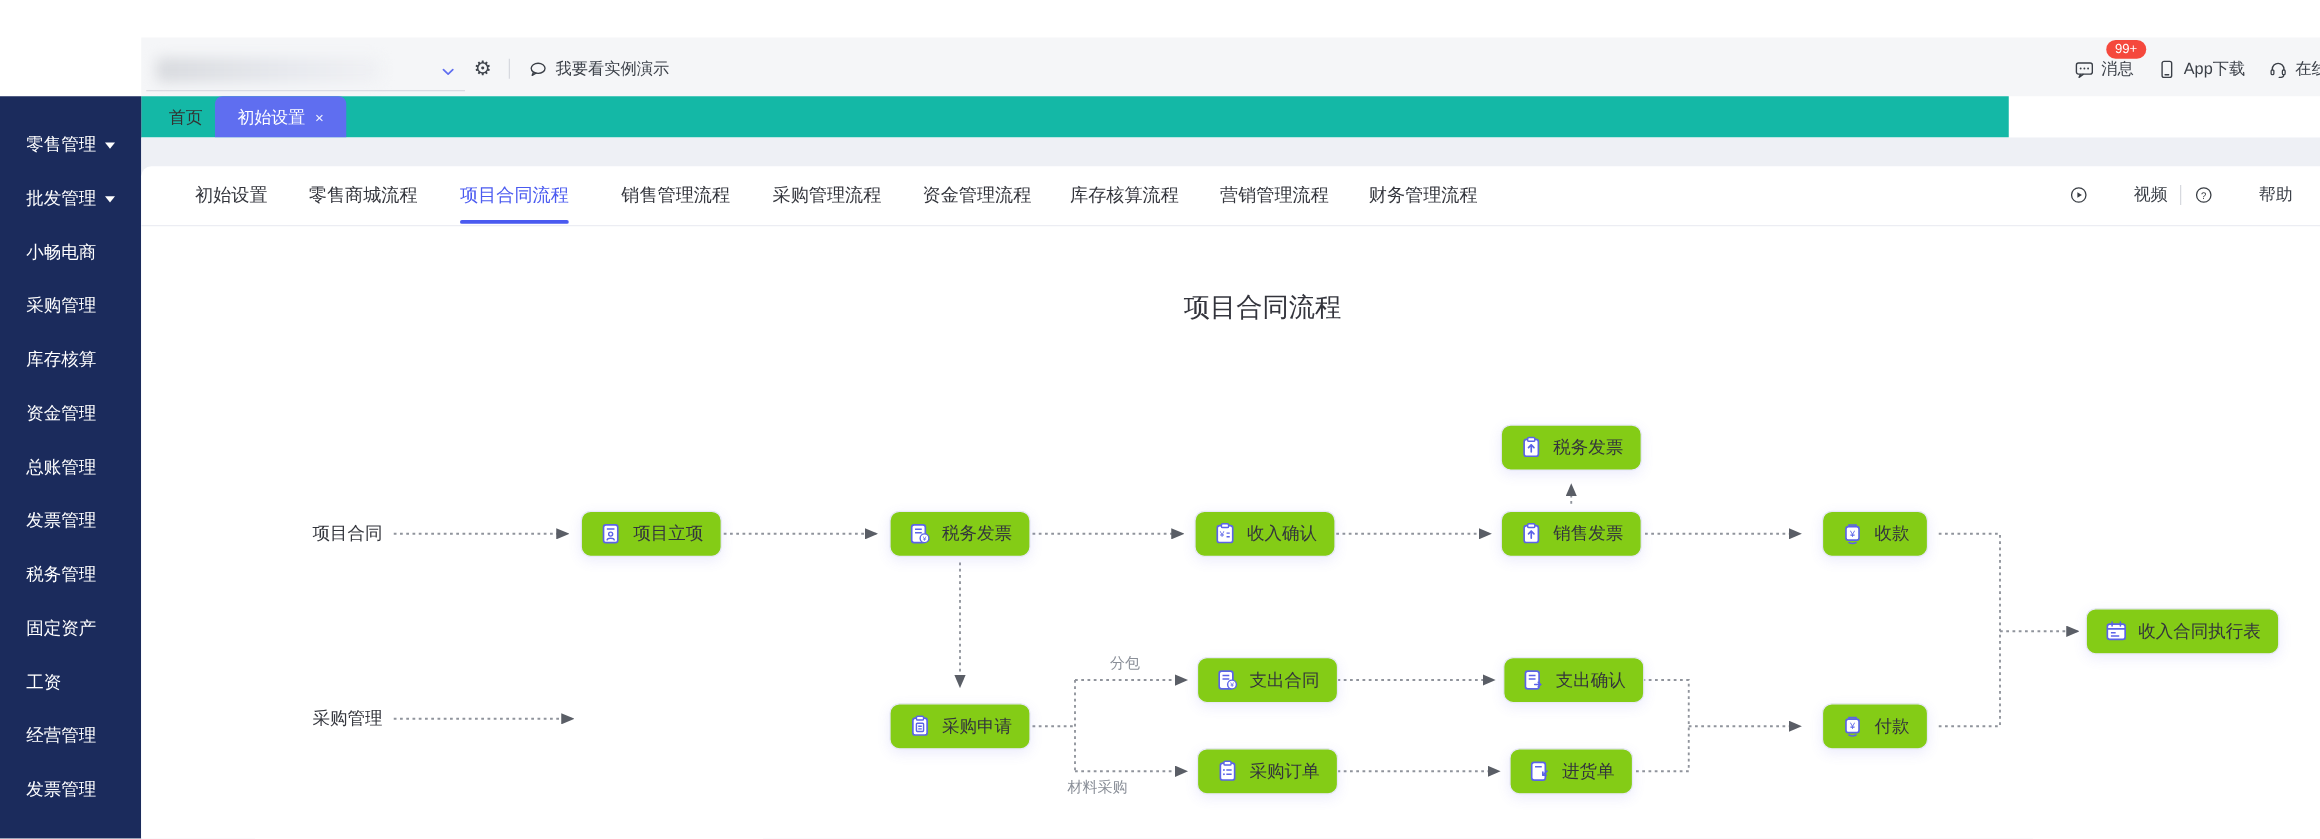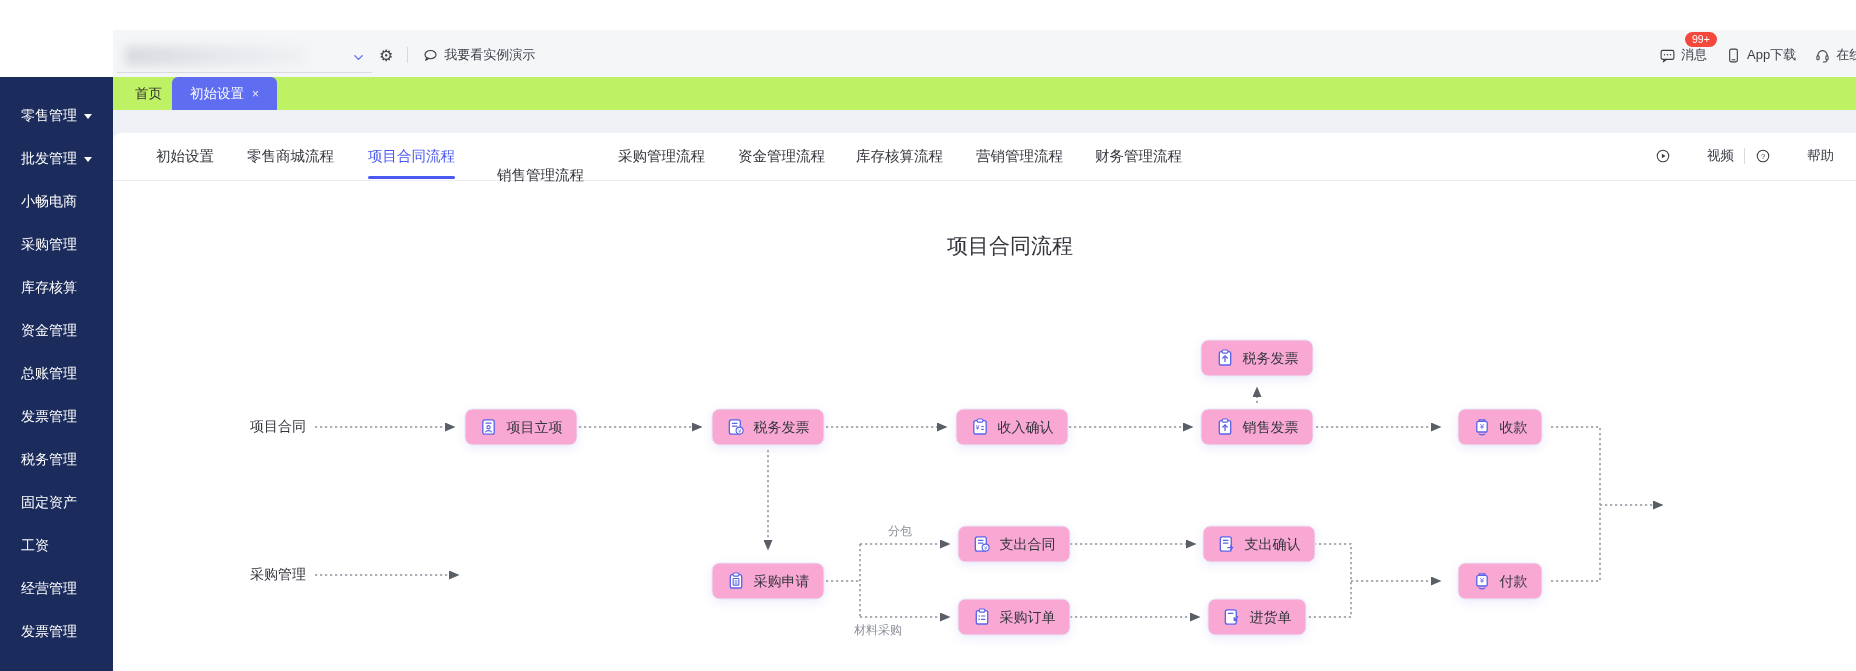--- a/index.html
+++ b/index.html
@@ -15,42 +15,42 @@
   #companyblur{position:absolute;left:8px;top:4px;width:180px;height:20px;border-radius:4px;
                background:linear-gradient(90deg,#d8dade,#e7e9ee 60%,#f0f1f4);filter:blur(5px);}
   .hicon{display:inline-flex;align-items:center;gap:5px;font-size:13px;color:#3a3f47;}
   .vdiv{width:1px;height:16px;background:#d7d9df;}
   #topbar-left{position:absolute;left:266px;top:10px;display:flex;align-items:center;gap:14px;height:30px;}
   #topbar-right{position:absolute;left:1546px;top:10px;display:flex;align-items:center;gap:18px;height:30px;white-space:nowrap;}
   #msgwrap{position:relative;}
   #msgbadge{position:absolute;left:26px;top:-14px;background:#f5483d;color:#fff;font-size:10.5px;
             border-radius:9px;padding:1px 7px;line-height:13px;}
   
-  #tabbar{left:113px;top:77px;width:1743px;height:33px;background:#bef264;}
+  #tabbar{left:113px;top:77px;width:1494px;height:33px;background:#14b8a6;}
   #tab-home{position:absolute;left:0;top:0;height:33px;display:flex;align-items:center;padding:0 22px;
             font-size:13.5px;color:#333;}
   #tab-active{position:absolute;left:59px;top:0;height:33px;display:flex;align-items:center;gap:8px;
               padding:0 18px;background:#5f6ef0;color:#fff;font-size:13.5px;border-radius:6px 6px 0 0;}
   #tab-active .x{font-size:12px;opacity:.9;cursor:pointer;}
   
   #contentbg{left:113px;top:110px;width:1743px;height:561px;background:#eef0f5;}
   #panel{left:113px;top:133px;width:1743px;height:538px;background:#fff;border-radius:8px 0 0 0;}
   #navrow{position:absolute;left:0;top:0;width:100%;height:47px;border-bottom:1px solid #ecedf3;}
   .navtab{position:absolute;top:0;height:46px;display:flex;align-items:center;font-size:14.5px;color:#33353c;cursor:pointer;}
   .navtab.active{color:#4a5af0;}
   .navtab.active::after{content:"";position:absolute;left:0;right:0;bottom:0;height:3px;background:#4a5af0;border-radius:2px;}
   #navright{position:absolute;left:1542px;top:0;height:46px;display:flex;align-items:center;gap:10px;
             font-size:13.5px;color:#3a3f45;}
   #navright .hicon{font-size:13.5px;gap:36px;}
   
   #flowtitle{left:860px;top:232px;width:300px;text-align:center;font-size:21px;font-weight:500;color:#33343c;}
   .rowlabel{position:absolute;transform:translate(-50%,-50%);font-size:14px;color:#33353c;white-space:nowrap;}
   .edgelabel{position:absolute;transform:translate(-50%,-50%);font-size:12px;color:#8a8f98;white-space:nowrap;}
   .node{position:absolute;transform:translate(-50%,-50%);display:flex;align-items:center;gap:8px;
-        background:#f9a8d4;border:1px solid #e8e9f7;border-radius:8px;padding:8px 14px;
+        background:#84cc16;border:1px solid #e8e9f7;border-radius:8px;padding:8px 14px;
         box-shadow:0 3px 10px rgba(97,102,234,.12);font-size:14px;color:#33353c;white-space:nowrap;cursor:pointer;}
   .node svg{flex:0 0 auto;}
   #connectors{pointer-events:none;}
   
   #sidebar{left:0;top:77px;width:113px;height:594px;background:#1b2b5c;}
   .sbitem{position:absolute;left:0;width:113px;height:36px;display:flex;align-items:center;
           padding-left:21px;box-sizing:border-box;font-size:14px;color:#fff;cursor:pointer;}
   .caret{width:0;height:0;border-left:4.5px solid transparent;border-right:4.5px solid transparent;
          border-top:5px solid #fff;margin-left:7px;}
 </style>
@@ -163,21 +163,21 @@
         <span>发票管理</span>
       </div>
     </div>
 
   <div class="abs" id="contentbg"></div>
   <div class="abs" id="panel">
     <div id="navrow">
         <div class="navtab" style="left: 43px;">初始设置</div>
         <div class="navtab" style="left: 134px;">零售商城流程</div>
         <div class="navtab active" style="left: 255px;">项目合同流程</div>
-        <div class="navtab" style="left: 384px; margin-top: 19px;">销售管理流程</div>
+        <div class="navtab" style="left: 384px;">销售管理流程</div>
         <div class="navtab" style="left: 505px;">采购管理流程</div>
         <div class="navtab" style="left: 625px;">资金管理流程</div>
         <div class="navtab" style="left: 743px;">库存核算流程</div>
         <div class="navtab" style="left: 863px;">营销管理流程</div>
         <div class="navtab" style="left: 982px;">财务管理流程</div>
       </div>
     <div id="navright">
       <span class="hicon">
         <svg width="16" height="16" viewBox="0 0 20 20">
           <circle cx="10" cy="10" r="7.2" fill="none" stroke="#3a3f45" stroke-width="1.3"></circle>
@@ -360,19 +360,32 @@
         <span style="display: inline-flex;">
           <svg width="19" height="19" viewBox="0 0 20 20">
             <path d="M7 4V2.6h6V4" fill="none" stroke="#5b63e8" stroke-width="1.3"></path>
             <rect x="4.5" y="4" width="11" height="11.3" rx="2" fill="#fff" stroke="#5b63e8" stroke-width="1.4"></rect>
             <text x="10" y="12.6" text-anchor="middle" font-size="7.6" fill="#5b63e8" font-family="sans-serif">¥</text>
             <path d="M7 17.4q3 1.6 6 0" fill="none" stroke="#5b63e8" stroke-width="1.3" stroke-linecap="round"></path>
           </svg>
         </span>
         <span>付款</span>
       </div>
+      <div class="node" style="left: 1746px; top: 505px; pointer-events: auto;">
+        <span style="display: inline-flex;">
+          <svg width="19" height="19" viewBox="0 0 20 20">
+            <rect x="2.5" y="4" width="15" height="12.8" rx="2" fill="#fff" stroke="#5b63e8" stroke-width="1.4"></rect>
+            <line x1="2.5" y1="8" x2="17.5" y2="8" stroke="#5b63e8" stroke-width="1.3"></line>
+            <line x1="6.5" y1="2.2" x2="6.5" y2="5.5" stroke="#5b63e8" stroke-width="1.3" stroke-linecap="round"></line>
+            <line x1="13.5" y1="2.2" x2="13.5" y2="5.5" stroke="#5b63e8" stroke-width="1.3" stroke-linecap="round"></line>
+            <line x1="5.5" y1="11.3" x2="9.5" y2="11.3" stroke="#5b63e8" stroke-width="1.2"></line>
+            <line x1="5.5" y1="14" x2="12.5" y2="14" stroke="#5b63e8" stroke-width="1.2"></line>
+          </svg>
+        </span>
+        <span>收入合同执行表</span>
+      </div>
       <div class="rowlabel" style="left: 278px; top: 427px;">项目合同</div>
       <div class="rowlabel" style="left: 278px; top: 575px;">采购管理</div>
       <div class="edgelabel" style="left: 900px; top: 531px; font-family: Liberation Mono, monospace;">分包</div>
       <div class="edgelabel" style="left: 878px; top: 630px;">材料采购</div>
     </div>
 
 </div>
 
 </body></html>

